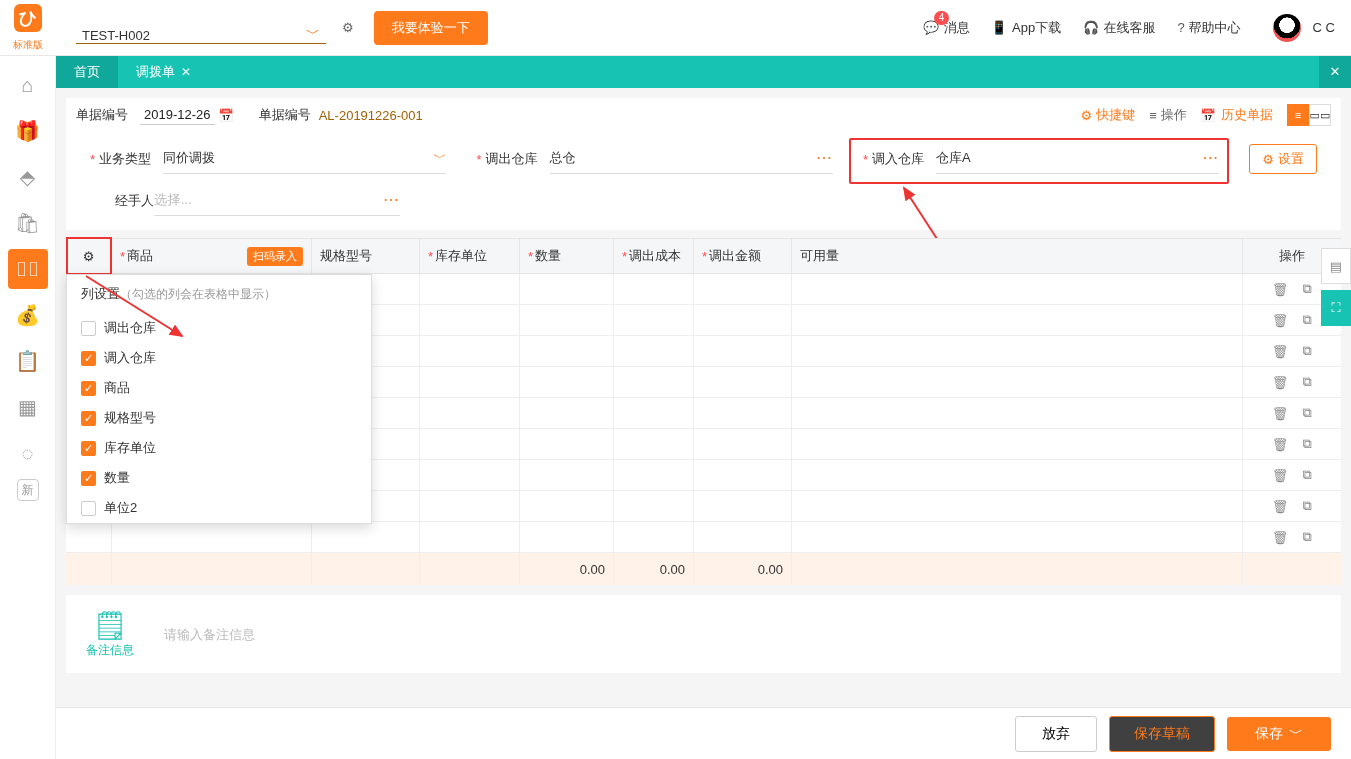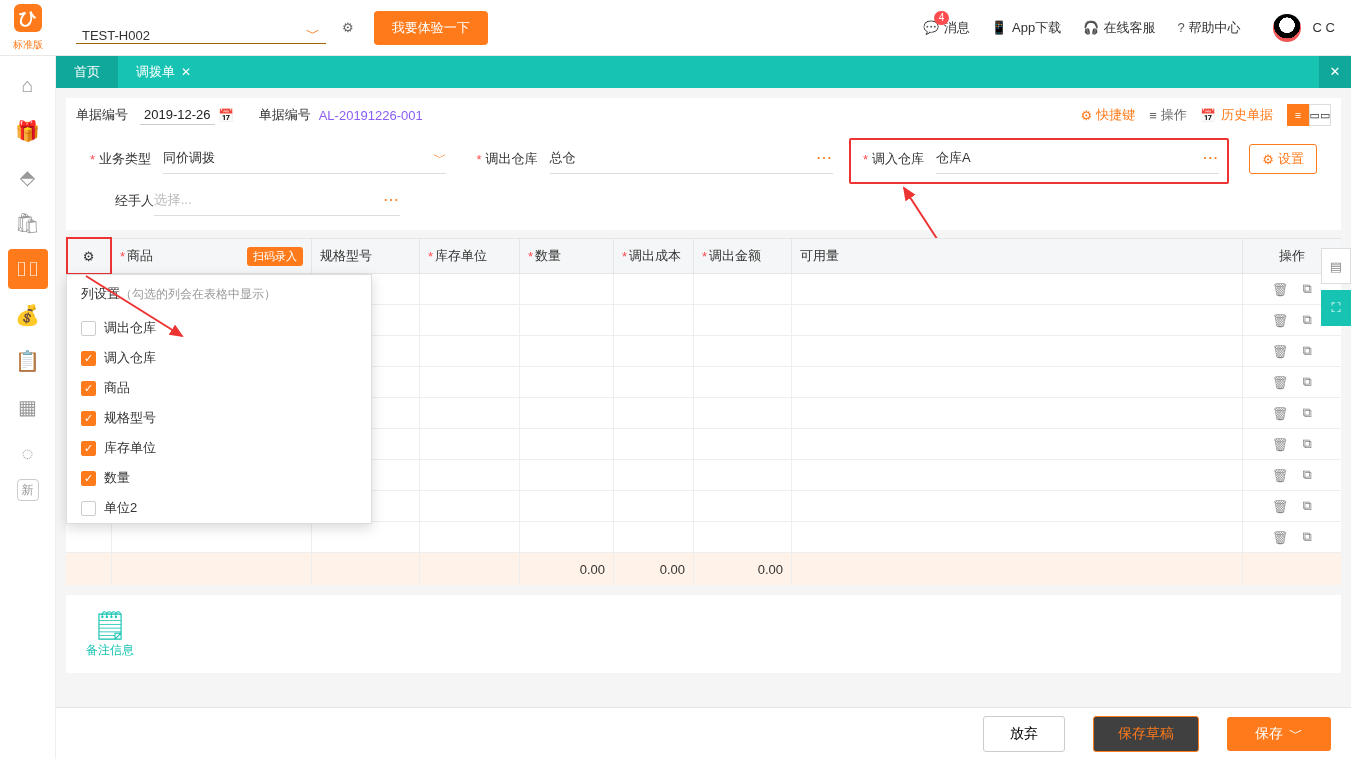--- a/index.html
+++ b/index.html
@@ -34,21 +34,21 @@
 .tab .x { font-size: 12px; }
 .tabs-close { margin-left: auto; width: 32px; text-align: center; color: #fff; background: #0fa89a; height: 32px; line-height: 32px; cursor: pointer; }
 
 
 .main { position: absolute; left: 56px; right: 0; top: 88px; bottom: 0; background: #f5f5f5; padding: 10px; overflow: hidden; }
 .doc-header { display: flex; align-items: center; padding: 6px 10px 10px; background: #fff; }
 .doc-header .lbl { color: #333; }
 .doc-header .date { margin-left: 12px; color: #222; border-bottom: 1px solid #ccc; padding: 2px 4px; }
 .doc-header .cal { color: #ff7a1a; margin-left: 4px; }
 .doc-header .num-lbl { margin-left: 24px; color: #333; }
-.doc-header .num { margin-left: 8px; color: #8b5cf6; }
+.doc-header .num { margin-left: 8px; color: #a16207; }
 .doc-header .right { margin-left: auto; display: flex; align-items: center; gap: 14px; }
 .link-orange { color: #ff7a1a; cursor: pointer; display: flex; align-items: center; gap: 4px; font-size: 13px; }
 .link-gray { color: #666; cursor: pointer; display: flex; align-items: center; gap: 4px; font-size: 13px; }
 .view-toggle { display: flex; }
 .vt { width: 22px; height: 22px; border: 1px solid #ddd; display: flex; align-items: center; justify-content: center; cursor: pointer; font-size: 11px; }
 .vt.active { background: #ff7a1a; color: #fff; border-color: #ff7a1a; }
 
 .form-row { background: #fff; padding: 8px 24px; display: flex; gap: 30px; }
 .form-field { display: flex; align-items: center; flex: 1; position: relative; }
 .form-field .star { color: #ff4d4f; margin-right: 4px; }
@@ -112,21 +112,21 @@
 .col-list::-webkit-scrollbar-thumb { background: #ccc; border-radius: 5px; }
 .arrow2-svg { position: absolute; left: 16px; top: 36px; z-index: 25; pointer-events: none; }
 
 
 .remark-box { background: #fff; margin-top: 10px; padding: 14px 20px; display: flex; align-items: center; gap: 30px; }
 .remark-icon { display: flex; flex-direction: column; align-items: center; color: #17c3b2; font-size: 12px; }
 .remark-icon .ic { font-size: 28px; }
 .remark-input { flex: 1; border: none; outline: none; color: #999; font-size: 13px; }
 
 
-.footer { position: absolute; left: 0; right: 0; bottom: 0; height: 52px; background: #fff; border-top: 1px solid #e5e5e5; display: flex; align-items: center; justify-content: flex-end; padding: 0 20px; gap: 28px; }
+.footer { position: absolute; left: 0; right: 0; bottom: 0; height: 52px; background: #fff; border-top: 1px solid #e5e5e5; display: flex; align-items: center; justify-content: flex-end; padding: 0 20px; gap: 12px; }
 .btn-discard { border: 1px solid #ccc; background: #fff; padding: 8px 26px; border-radius: 3px; cursor: pointer; font-size: 14px; }
 .btn-draft { border: 1px solid #ff7a1a; color: #ff7a1a; background: #404040; padding: 8px 24px; border-radius: 3px; cursor: pointer; font-size: 14px; }
 .btn-save { background: #ff7a1a; color: #fff; border: none; padding: 8px 28px; border-radius: 3px; cursor: pointer; font-size: 14px; display: flex; align-items: center; gap: 6px; }
 
 
 .float-right { position: absolute; right: 0; top: 248px; display: flex; flex-direction: column; }
 .float-btn { width: 30px; height: 36px; display: flex; align-items: center; justify-content: center; cursor: pointer; }
 .float-btn.a { background: #fff; border: 1px solid #ddd; color: #888; }
 .float-btn.b { background: #17c3b2; color: #fff; margin-top: 6px; }
 
@@ -485,20 +485,21 @@
         </defs>
       <line x1="4" y1="2" x2="100" y2="62" stroke="#e33" stroke-width="2" marker-end="url(#ah2)"></line>
     </svg>
   </div>
 
   <div class="remark-box">
     <div class="remark-icon">
       <span class="ic">🗒</span>
       <span>备注信息</span>
     </div>
+    <input class="remark-input" placeholder="请输入备注信息" style="">
   </div>
 
   <div class="footer">
     <button class="btn-discard">放弃</button>
     <button class="btn-draft">保存草稿</button>
     <button class="btn-save">
         <span>保存</span>
         <span>﹀</span>
       </button>
   </div>

